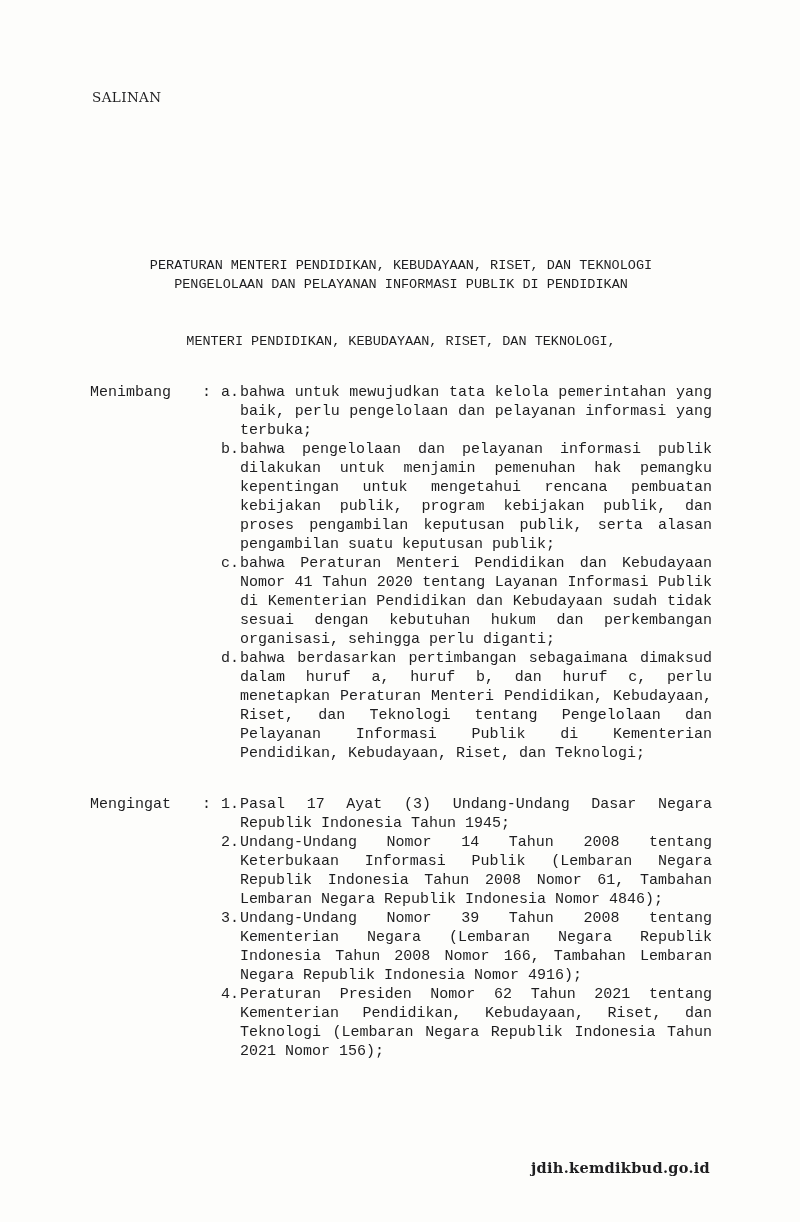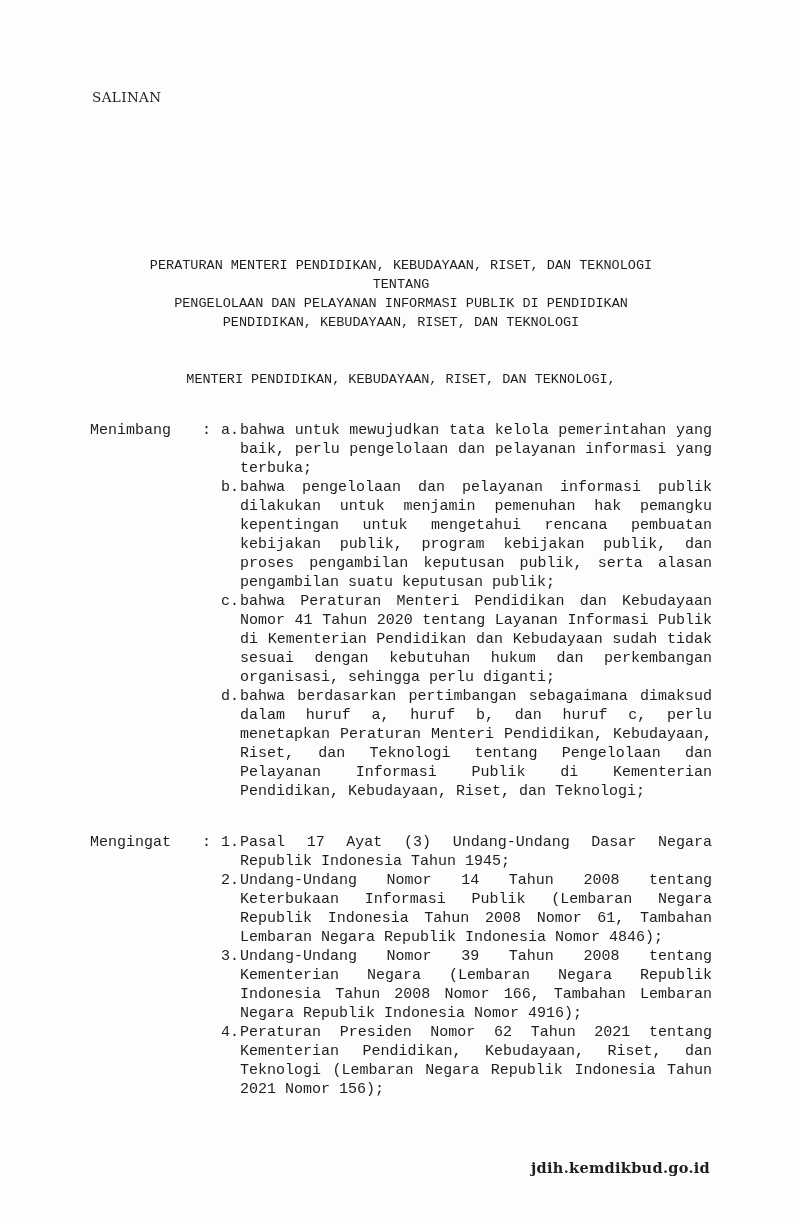--- a/index.html
+++ b/index.html
@@ -56,23 +56,21 @@
 <body>
 
 <div class="page">
 
   <div class="stamp">SALINAN</div>
 
   <div class="content">
 
     <div class="title-block">
       <div class="title-line">PERATURAN MENTERI PENDIDIKAN, KEBUDAYAAN, RISET, DAN TEKNOLOGI</div>
-      <div class="title-line">TENTANG</div>
       <div class="title-line">PENGELOLAAN DAN PELAYANAN INFORMASI PUBLIK DI PENDIDIKAN</div>
-      <div class="title-line">PENDIDIKAN, KEBUDAYAAN, RISET, DAN TEKNOLOGI</div>
     </div>
 
     <div class="spacer"></div>
     <div class="spacer"></div>
     <div class="center-line">MENTERI PENDIDIKAN, KEBUDAYAAN, RISET, DAN TEKNOLOGI,</div>
 
     <div class="section">
       <div class="sec-head">
         <span class="sec-label">Menimbang</span>
         <span class="sec-colon">:</span>

